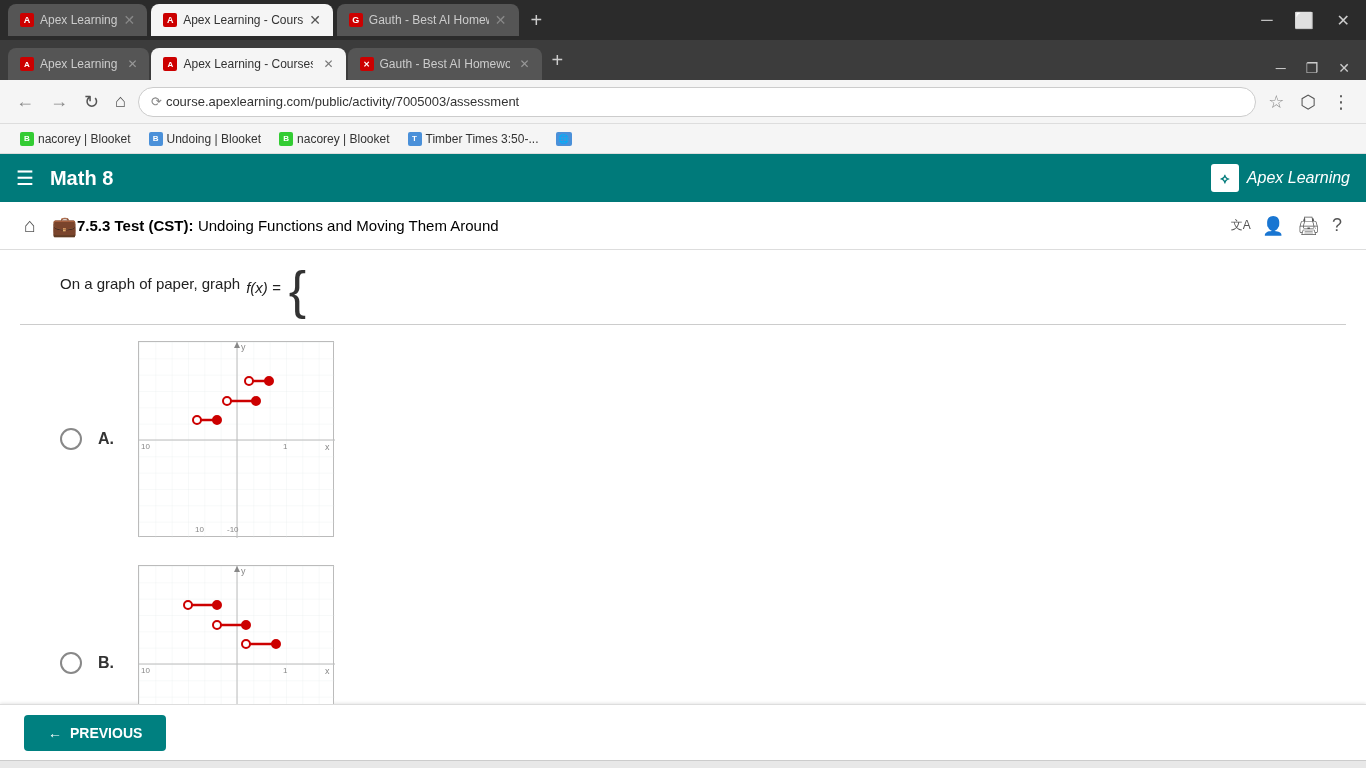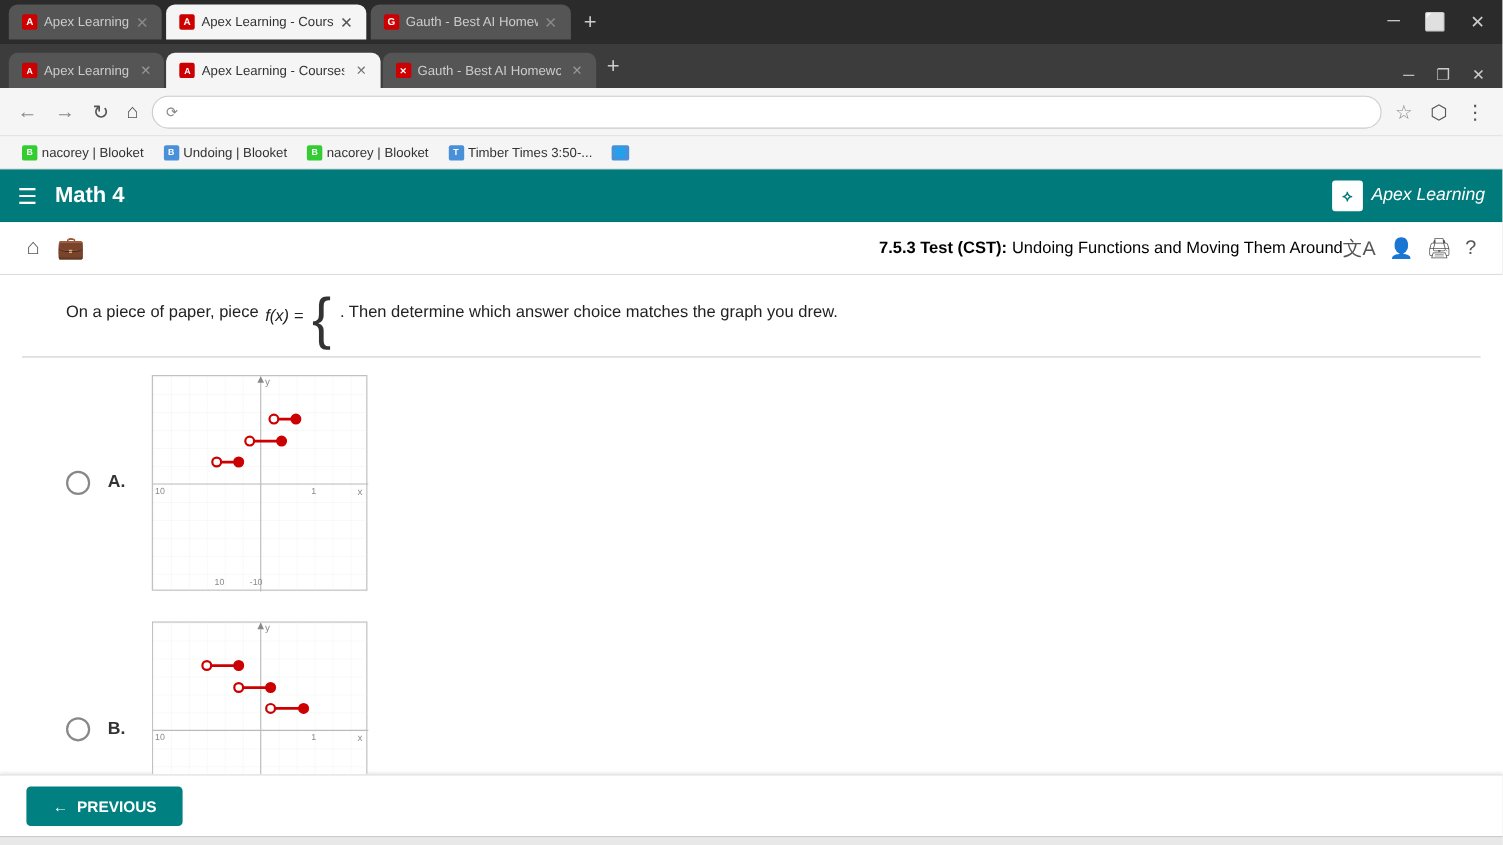--- a/index.html
+++ b/index.html
@@ -143,20 +143,21 @@
     </div>
   </div>
 
   <div style="background:#f5f5f5;height:44px;display:flex;align-items:center;padding:0 12px;gap:8px;border-bottom:1px solid #ddd;">
     <button style="background:none;border:none;cursor:pointer;color:#888;font-size:18px;padding:4px;">←</button>
     <button style="background:none;border:none;cursor:pointer;color:#888;font-size:18px;padding:4px;">→</button>
     <button style="background:none;border:none;cursor:pointer;color:#555;font-size:18px;padding:4px;">↻</button>
     <button style="background:none;border:none;cursor:pointer;color:#555;font-size:18px;padding:4px;">⌂</button>
     <div style="display:flex;align-items:center;background:white;border:1px solid #ccc;border-radius:16px;flex:1;height:30px;padding:0 12px;gap:4px;">
       <span style="color:#888;font-size:13px;">⟳</span>
+      <span style="font-size:13px;color:#333;">course.apexlearning.com/public/activity/7005003/assessment</span>
     </div>
     <button style="background:none;border:none;cursor:pointer;font-size:18px;color:#888;padding:4px;">☆</button>
     <button style="background:none;border:none;cursor:pointer;font-size:18px;color:#555;padding:4px;">⬡</button>
     <button style="background:none;border:none;cursor:pointer;font-size:18px;color:#555;padding:4px;">⋮</button>
   </div>
 
   <div style="background:#f5f5f5;height:30px;display:flex;align-items:center;padding:0 12px;gap:2px;border-bottom:1px solid #ddd;">
     <div style="display:flex;align-items:center;gap:4px;padding:2px 8px;border-radius:4px;font-size:12px;color:#333;cursor:pointer;">
       <div style="width:14px;height:14px;background:#3c3;border-radius:2px;display:flex;align-items:center;justify-content:center;">
         <span style="font-size:8px;color:white;font-weight:bold;">B</span>
@@ -183,56 +184,55 @@
     </div>
     <div style="display:flex;align-items:center;gap:4px;padding:2px 8px;border-radius:4px;font-size:12px;color:#333;cursor:pointer;">
       <div style="width:16px;height:14px;border-radius:2px;display:flex;align-items:center;justify-content:center;background:#4a90d9;">
         <span style="font-size:9px;color:white;">🌐</span>
       </div>
     </div>
   </div>
 
   <div style="background:#007a7a;height:48px;display:flex;align-items:center;padding:0 16px;color:white;">
     <button style="background:none;border:none;color:white;font-size:20px;cursor:pointer;margin-right:16px;">☰</button>
-    <span style="font-size:20px;font-weight:bold;color:white;">Math 4</span>
+    <span style="font-size:20px;font-weight:bold;color:white;">Math 8</span>
     <div style="margin-left:auto;display:flex;align-items:center;gap:8px;">
       <div style="width:28px;height:28px;background:white;border-radius:3px;display:flex;align-items:center;justify-content:center;">
         <span style="color:#007a7a;font-size:14px;font-weight:bold;">⟡</span>
       </div>
       <span style="font-size:16px;color:white;font-style:italic;">Apex Learning</span>
     </div>
   </div>
 
   <div style="background:white;height:48px;display:flex;align-items:center;padding:0 24px;border-bottom:1px solid #ddd;box-shadow:0 1px 3px rgba(0,0,0,0.1);">
     <div style="display:flex;gap:16px;">
       <button style="background:none;border:none;cursor:pointer;font-size:20px;color:#555;">⌂</button>
       <button style="background:none;border:none;cursor:pointer;font-size:20px;color:#555;">💼</button>
     </div>
-    <div style="flex:1;text-align:right;">
+    <div style="flex:1;text-align:left;">
       <span style="font-weight:bold;font-size:15px;">7.5.3  Test (CST):</span>
       <span style="font-size:15px;">Undoing Functions and Moving Them Around</span>
     </div>
     <div style="display:flex;gap:12px;">
-      <button style="background:none;border:none;cursor:pointer;font-size:18px;color:#555;">文A</button>
+      <button style="background:none;border:none;cursor:pointer;font-size:12px;color:#555;">文A</button>
       <button style="background:none;border:none;cursor:pointer;font-size:18px;color:#555;">👤</button>
       <button style="background:none;border:none;cursor:pointer;font-size:18px;color:#555;">🖨</button>
       <button style="background:none;border:none;cursor:pointer;font-size:18px;color:#555;">?</button>
     </div>
   </div>
 
   <div style="background:white;flex:1;overflow-y:auto;padding:20px 60px 8px 60px;">
 
     <div style="display:flex;align-items:flex-start;flex-wrap:wrap;gap:4px;font-size:15px;color:#222;margin-bottom:8px;line-height:1.8;">
-      <span>On a piece of paper, piece</span>
+      <span>On a graph of paper, graph</span>
       <span style="font-style:italic;margin:4px 2px;">f(x) =</span>
 
       <span style="display:inline-flex;align-items:center;margin:0 2px;">
         <span style="font-size:52px;line-height:0.8;margin-right:2px;color:#333;">{</span>
       </span>
-      <span>. Then determine which answer choice matches the graph you drew.</span>
     </div>
 
     <hr style="border:none;border-top:1px solid #ccc;margin:12px 0 16px -40px;width:calc(100% + 80px);">
 
     <div style="display:flex;flex-direction:column;gap:28px;">
 
       <div style="display:flex;align-items:center;gap:16px;">
         <div style="width:22px;height:22px;border-radius:50%;border:2px solid #888;background:white;cursor:pointer;flex-shrink:0;"></div>
         <span style="font-size:16px;font-weight:bold;color:#333;min-width:24px;">A.</span>
 

